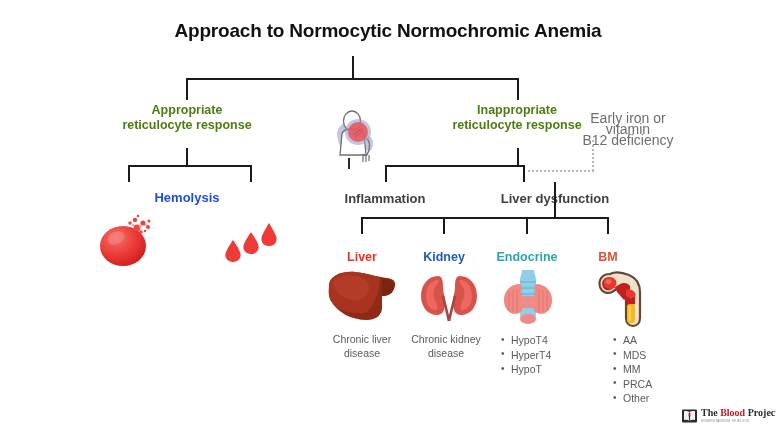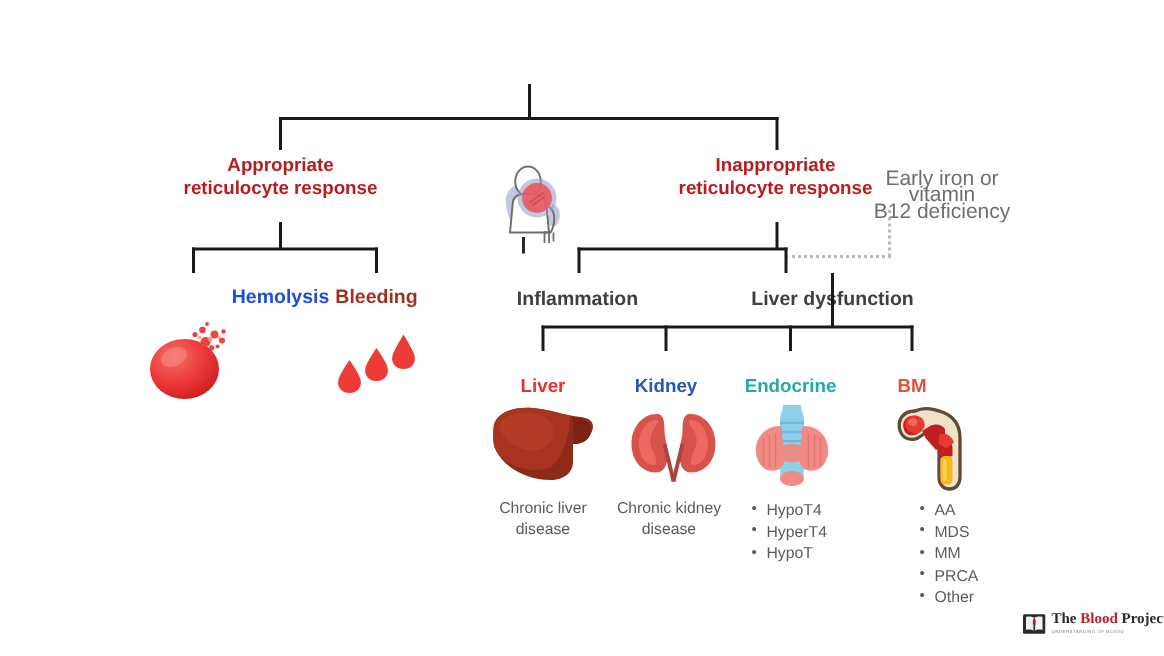--- a/index.html
+++ b/index.html
@@ -43,21 +43,21 @@
   .dot-v {
     width: 0;
     border-left: 2px dotted #b8b8b8;
   }
 
   
   .branch-label {
     text-align: center;
     font-size: 12.5px;
     font-weight: bold;
-    color: #b91c1c;
+    color: #4d7c0f;
     line-height: 15px;
   }
   .node-label {
     text-align: center;
     font-size: 13px;
     font-weight: bold;
     line-height: 15px;
   }
   .organ-label {
     text-align: center;
@@ -133,20 +133,21 @@
     color: #7a7a7a;
     white-space: nowrap;
     margin-top: 1px;
   }
 </style>
 </head>
 <body>
 
 <div id="canvas">
 
+  <div class="abs" id="title">Approach to Normocytic Normochromic Anemia</div>
 
   <div class="abs vline" style="left:352px; top:56px; height:23px;"></div>
   <div class="abs hline" style="left:187px; top:78px; width:332px;"></div>
   <div class="abs vline" style="left:186px; top:78px; height:22px;"></div>
   <div class="abs vline" style="left:517px; top:78px; height:22px;"></div>
 
   <div class="abs branch-label" style="left:97px; top:103px; width:180px;">
     <div>Appropriate</div>
     <div>reticulocyte response</div>
   </div>
@@ -189,21 +190,20 @@
 
       <circle cx="36" cy="22" r="13" fill="#8f97c9" opacity="0.55"></circle>
       <circle cx="36" cy="22" r="10" fill="#e8555c" opacity="0.88"></circle>
       <path d="M31 25 L41 18 M33 27 L41 21" stroke="#b83840" stroke-width="0.8" opacity="0.6"></path>
 
       <rect x="26" y="48" width="2" height="11" fill="#2a2a2a"></rect>
     </svg>
   </div>
 
   <div class="abs node-label" style="left:97px; top:190px; width:180px; color:#1d4ed8;">Hemolysis</div>
-  <div class="abs node-label" style="left:161px; top:190px; width:180px; color:#9e3220;">Bleeding</div>
   <div class="abs node-label" style="left:295px; top:191px; width:180px; color:#3f3f3f;">Inflammation</div>
   <div class="abs node-label" style="left:465px; top:191px; width:180px; color:#3f3f3f;">Liver dysfunction</div>
 
   <div class="abs" style="left:92px; top:208px; width:72px; height:62px;">
     <svg width="72" height="62" viewBox="0 0 72 62" xmlns="http://www.w3.org/2000/svg">
       <defs>
         <radialGradient id="rbcGrad" cx="35%" cy="30%" r="75%">
           <stop offset="0%" stop-color="#f4706c"></stop>
           <stop offset="55%" stop-color="#ed3b38"></stop>
           <stop offset="100%" stop-color="#cc1f22"></stop>

